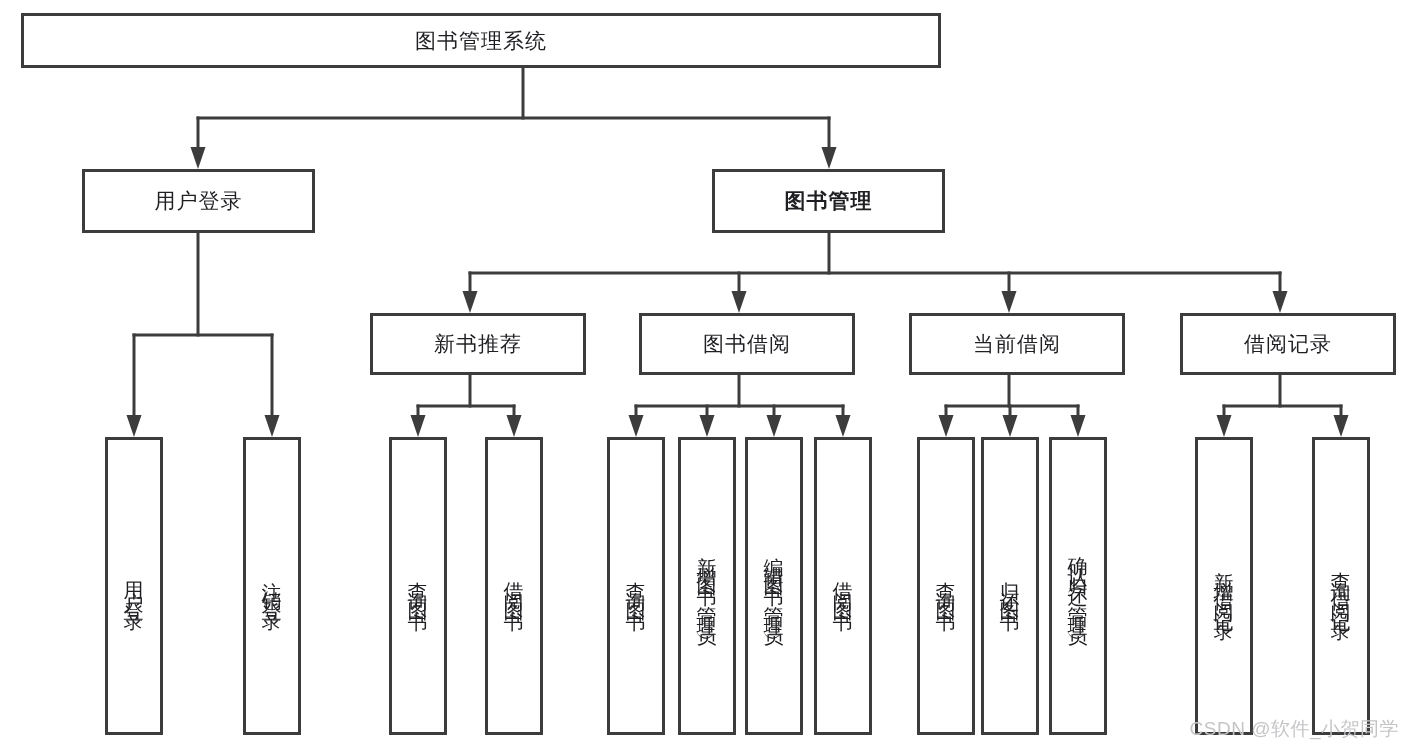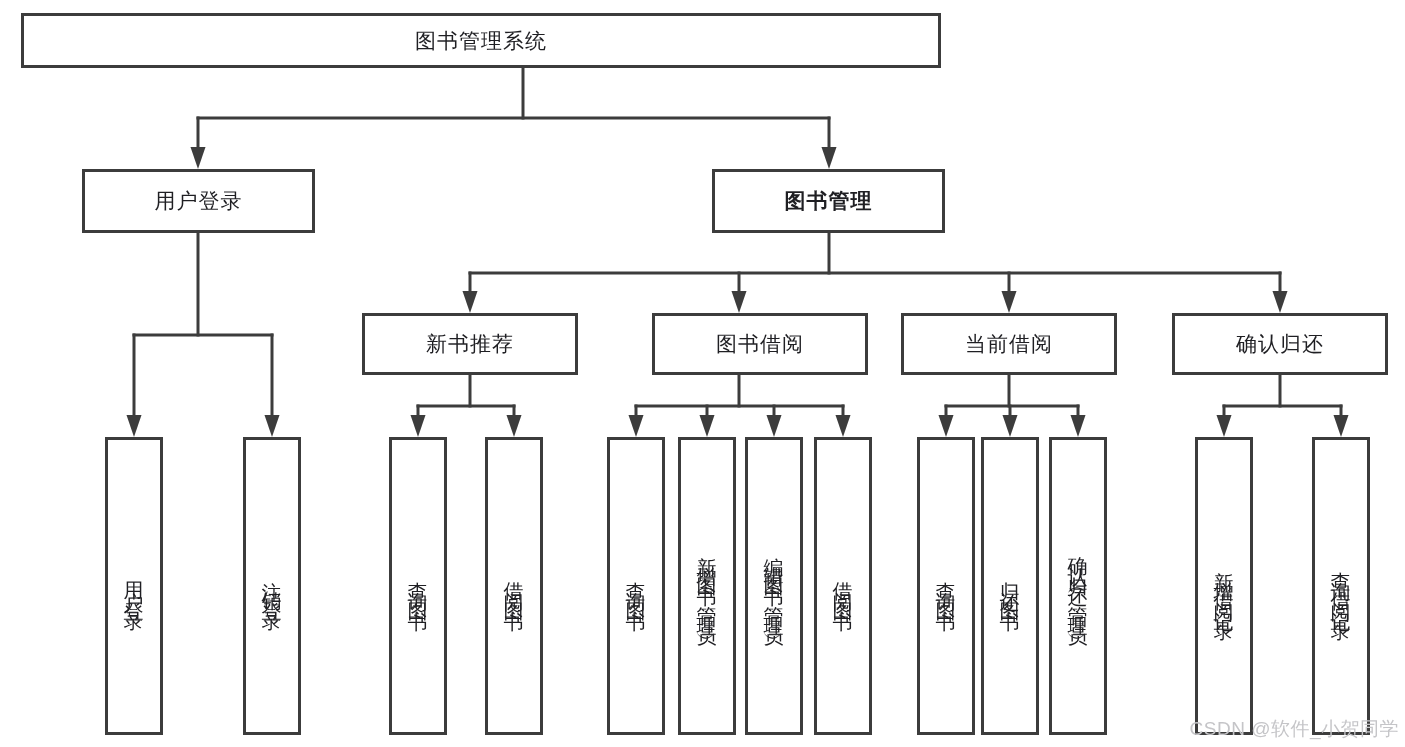--- a/index.html
+++ b/index.html
@@ -46,21 +46,21 @@
     display:flex;
     align-items:center;
     justify-content:center;
     text-align:center;
     font-size:21px;
     letter-spacing:1px;
     color:var(--text);
   }
   .node--root   {left:21px;  top:13px;  width:920px; height:55px;}
   .node--branch {top:169px;  width:233px; height:64px;}
-  .node--group  {top:313px;  width:216px; height:62px;}
+  .node--group  {top:313px;  width:216px; height:62px;margin-left:8px;}
   .node--leaf   {top:437px;  width:58px;  height:298px; font-size:20px;}
   .leaf-text{
     writing-mode:vertical-rl;
     text-orientation:mixed;
     letter-spacing:10px;
     line-height:1;
     white-space:nowrap;
   }
   .watermark{
     position:absolute;
@@ -160,28 +160,28 @@
   <div class="node node--branch" style="left:82px;">
     <span>用户登录</span>
   </div>
   <div class="node node--branch" style="left:712px;font-weight:bold;">
     <span>图书管理</span>
   </div>
 
   <div class="node node--group" style="left:362px;">
     <span>新书推荐</span>
   </div>
-  <div class="node node--group" style="left:652px;font-family:Liberation Serif, serif;">
+  <div class="node node--group" style="left:631px;font-family:Liberation Serif, serif;">
     <span>图书借阅</span>
   </div>
   <div class="node node--group" style="left:901px;justify-content:center;">
     <span>当前借阅</span>
   </div>
   <div class="node node--group" style="left:1172px;">
-    <span>确认归还</span>
+    <span>借阅记录</span>
   </div>
 
   <div class="node node--leaf" style="left:105px;">
     <span class="leaf-text">用户登录</span>
   </div>
   <div class="node node--leaf" style="left:243px;">
     <span class="leaf-text">注销登录</span>
   </div>
 
   <div class="node node--leaf" style="left:389px;">

